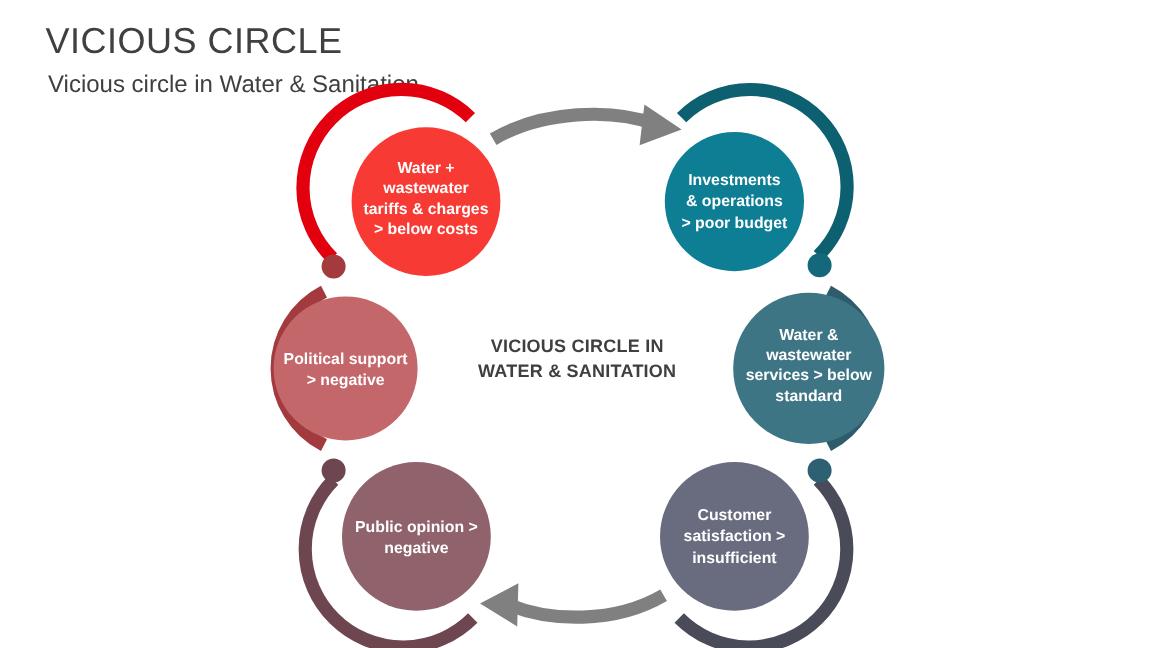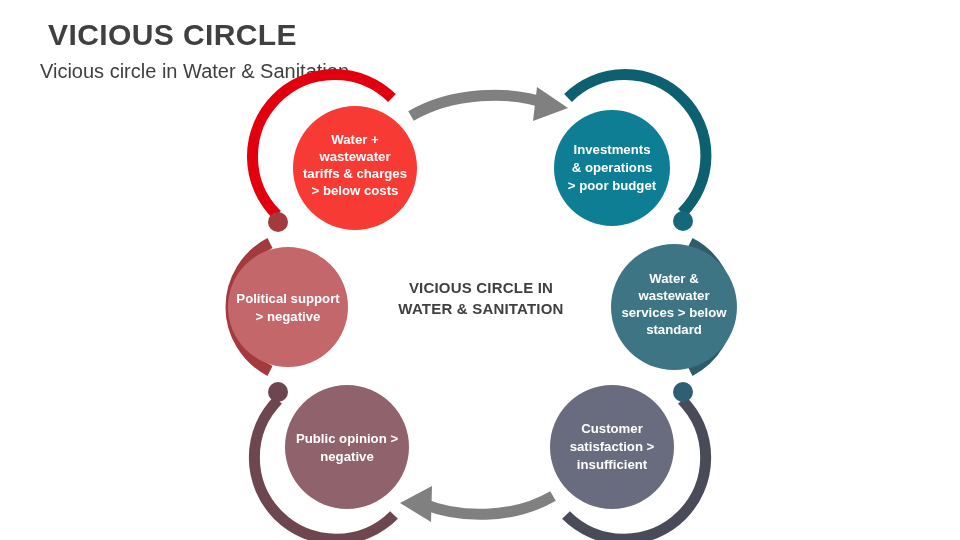--- a/index.html
+++ b/index.html
@@ -15,24 +15,24 @@
     position: relative;
   }
   .slide {
     position: relative;
     width: 960px;
     height: 540px;
     background: #ffffff;
   }
   .title {
     position: absolute;
-    left: 48px;
+    left: 38px;
     top: 18px;
     font-size: 30px;
-    font-weight: bold;
+    font-weight: normal;
     color: #404040;
     letter-spacing: 0.4px;
     white-space: nowrap;
   }
   .subtitle {
     position: absolute;
     left: 40px;
     top: 60px;
     font-size: 20px;
     font-weight: normal;

